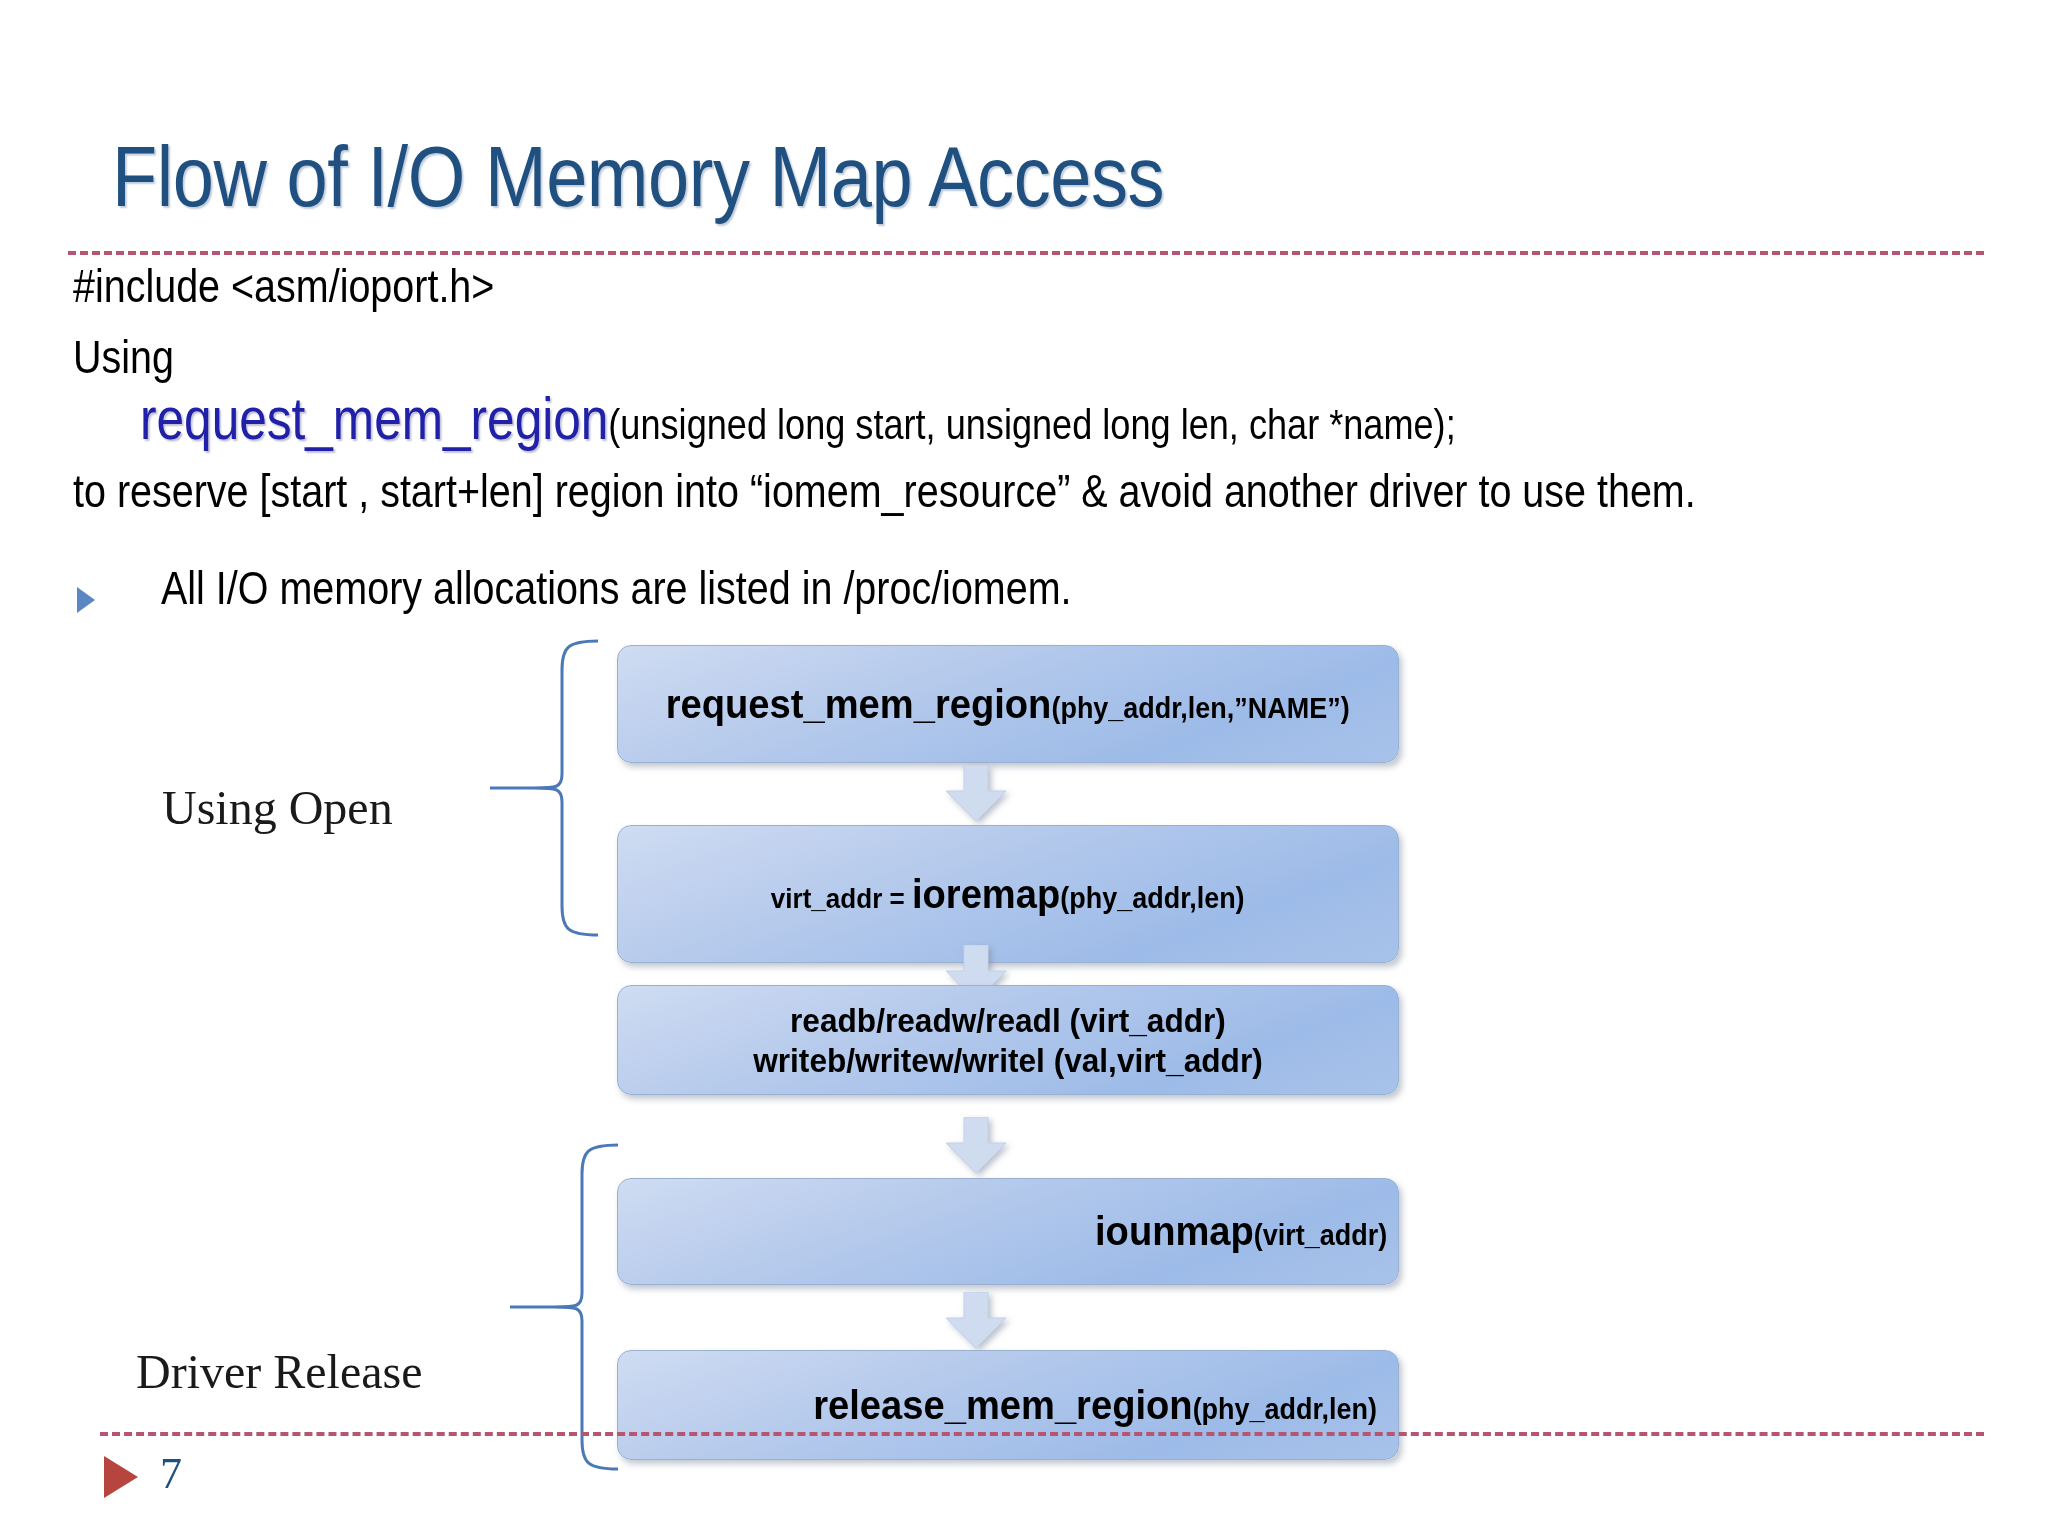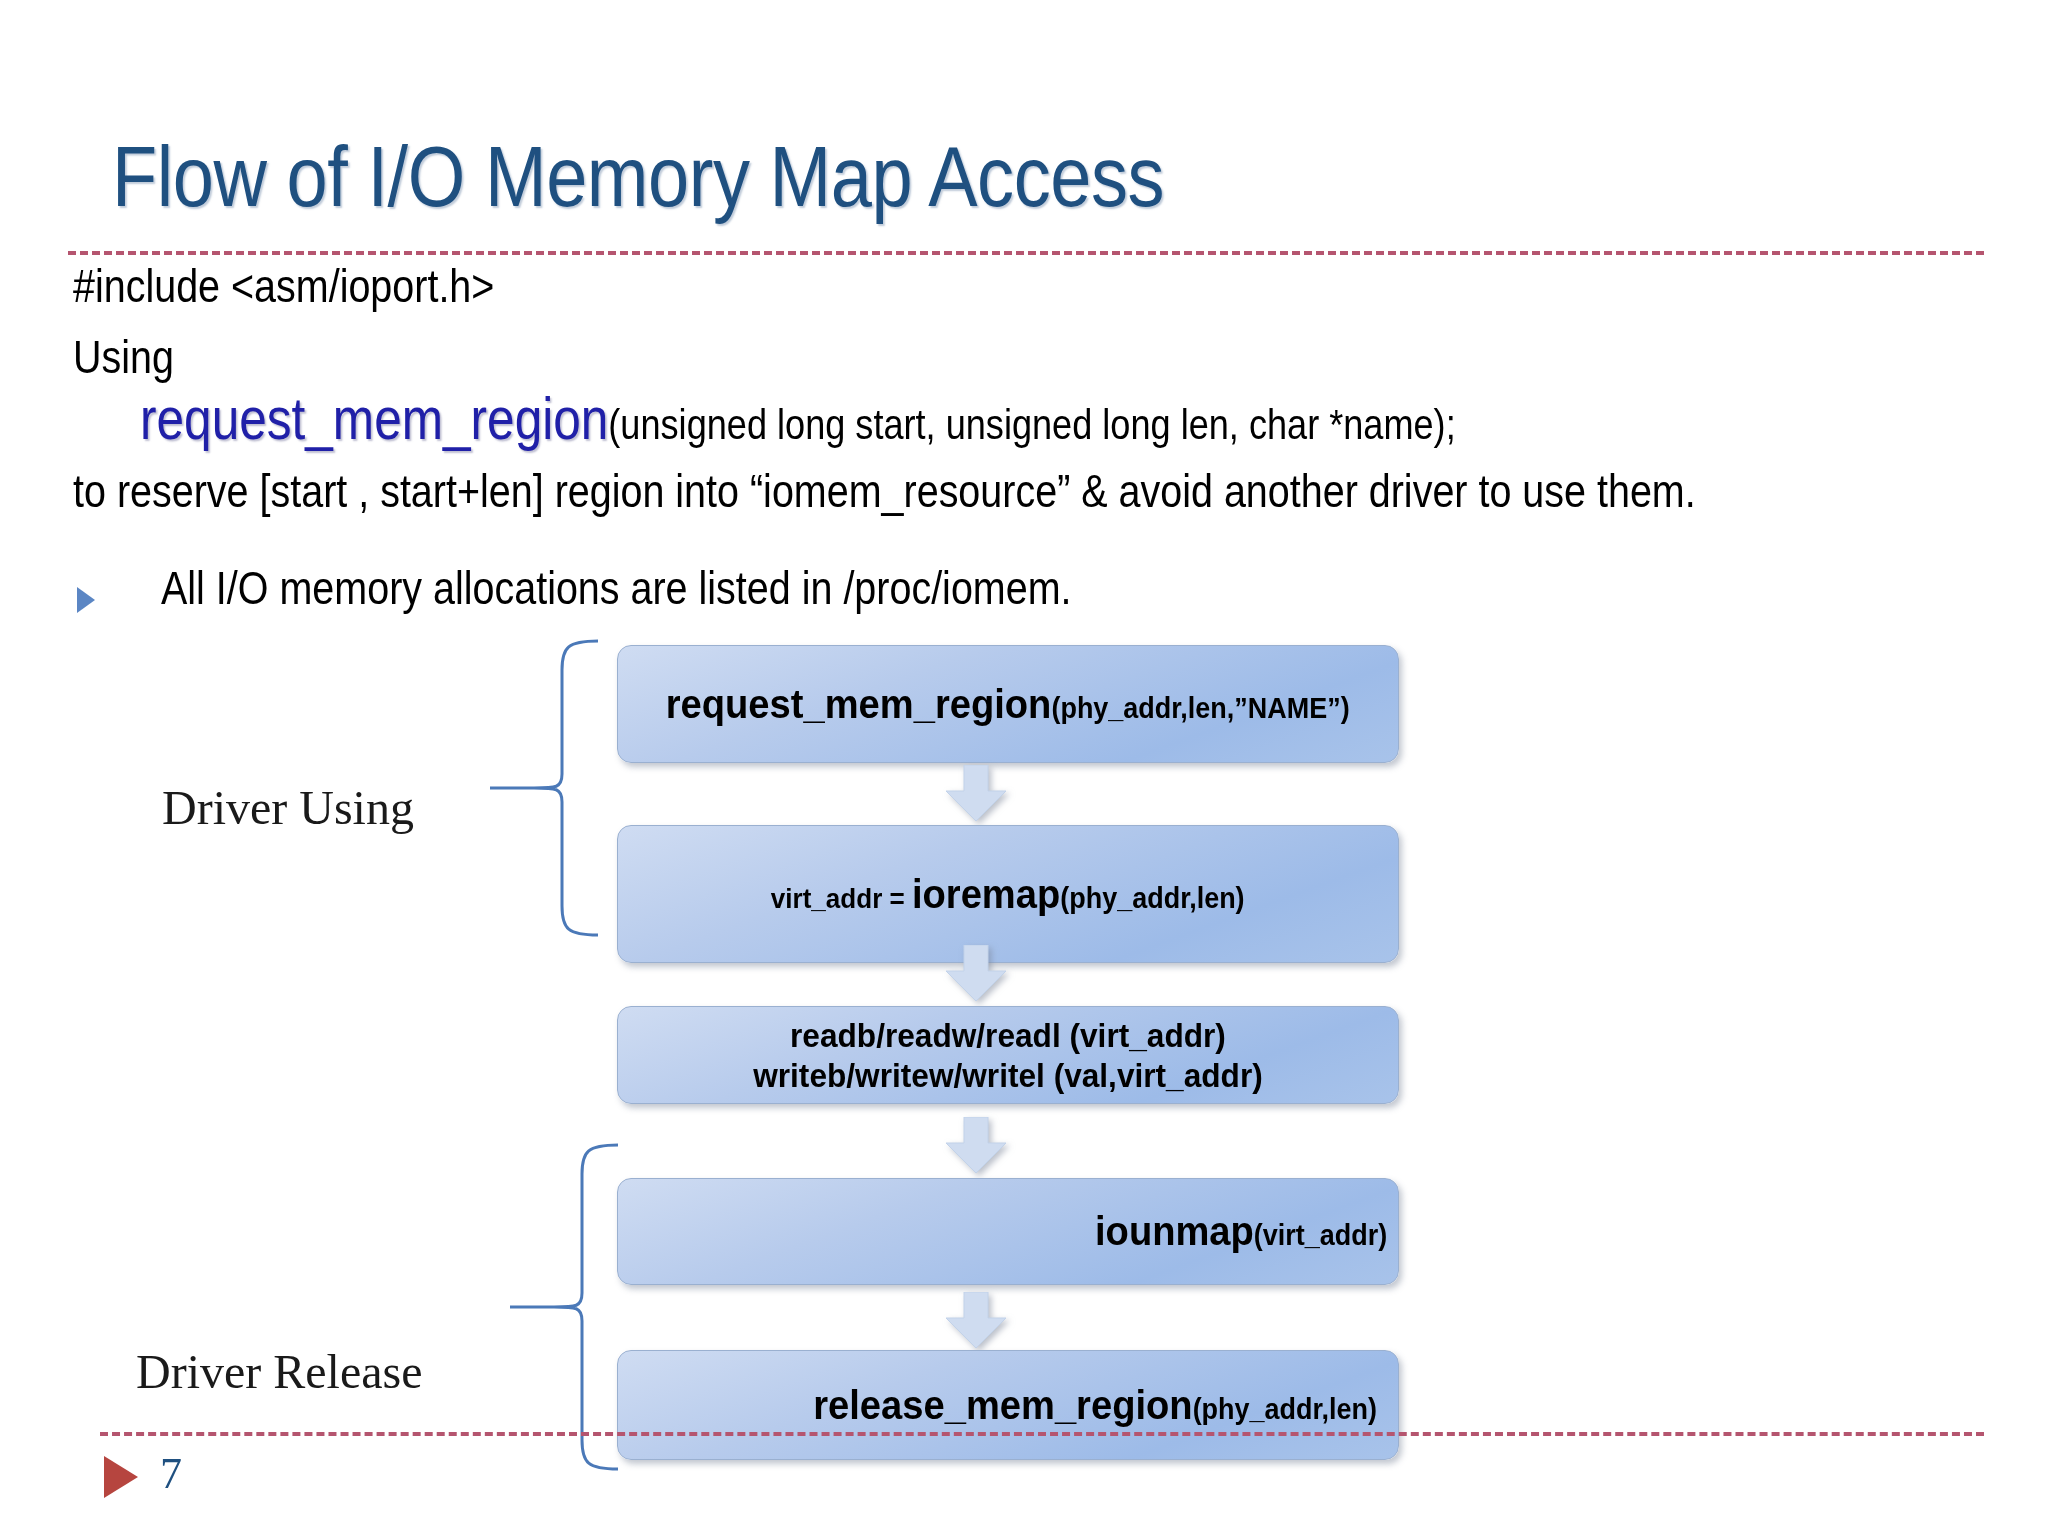--- a/index.html
+++ b/index.html
@@ -144,21 +144,21 @@
     transform-origin: center;
     transform: scaleX(0.93);
   }
   .fn-main-l { font-size: 41px; font-weight: bold; }
   .fn-args   { font-size: 29px; font-weight: bold; }
   .fn-pre    { font-size: 28px; font-weight: bold; }
   .fn-two    { font-size: 34px; font-weight: bold; }
 
   .node-1 { top: 0px;   height: 118px; }
   .node-2 { top: 180px; height: 138px; }
-  .node-3 { top: 361px; height: 98px; }
+  .node-3 { top: 340px; height: 110px; }
   .node-4 { top: 533px; height: 107px; justify-content: flex-end; }
   .node-5 { top: 705px; height: 110px; justify-content: flex-end; }
 
   .arrow {
     position: absolute;
     left: 355px;
     width: 72px;
     height: 58px;
     filter: drop-shadow(3px 3px 3px rgba(120,130,150,0.5));
   }
@@ -221,21 +221,21 @@
 
   <div class="body-line line-reserve">to reserve [start , start+len] region into  “iomem_resource” &amp;  avoid another driver to use them.</div>
 
   <div class="bullet-row">
     <svg class="bullet-marker" viewBox="0 0 26 30">
       <polygon points="4,2 22,15 4,28" fill="#5b86c4"></polygon>
     </svg>
     <span class="bullet-text">All I/O memory allocations are listed in /proc/iomem.</span>
   </div>
 
-  <div class="group-label lbl-open">Driver Using</div>
+  <div class="group-label lbl-open">Using Open</div>
   <svg class="brace brace-open" viewBox="0 0 140 300">
     <path d="M138,3 C108,3 102,9 102,32 L102,136 C102,150 96,150 74,150 C96,150 102,150 102,164 L102,268 C102,291 108,297 138,297" fill="none" stroke="#4b79b8" stroke-width="3"></path>
     <line x1="74" y1="150" x2="30" y2="150" stroke="#4b79b8" stroke-width="3"></line>
   </svg>
 
   <div class="group-label lbl-release">Driver Release</div>
   <svg class="brace brace-release" viewBox="0 0 140 330">
     <path d="M138,3 C108,3 102,9 102,32 L102,151 C102,165 96,165 74,165 C96,165 102,165 102,179 L102,298 C102,321 108,327 138,327" fill="none" stroke="#4b79b8" stroke-width="3"></path>
     <line x1="74" y1="165" x2="30" y2="165" stroke="#4b79b8" stroke-width="3"></line>
   </svg>

